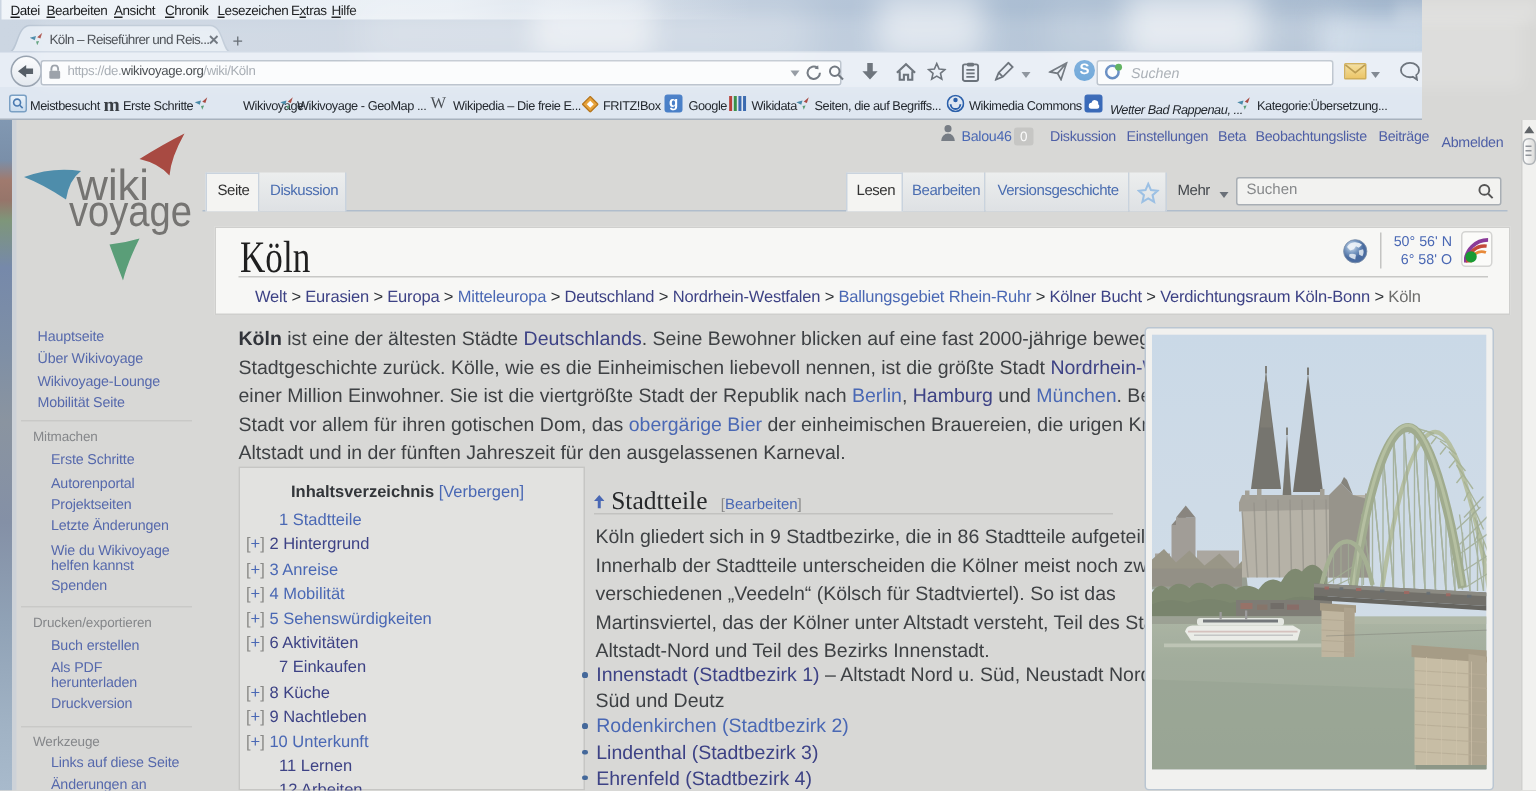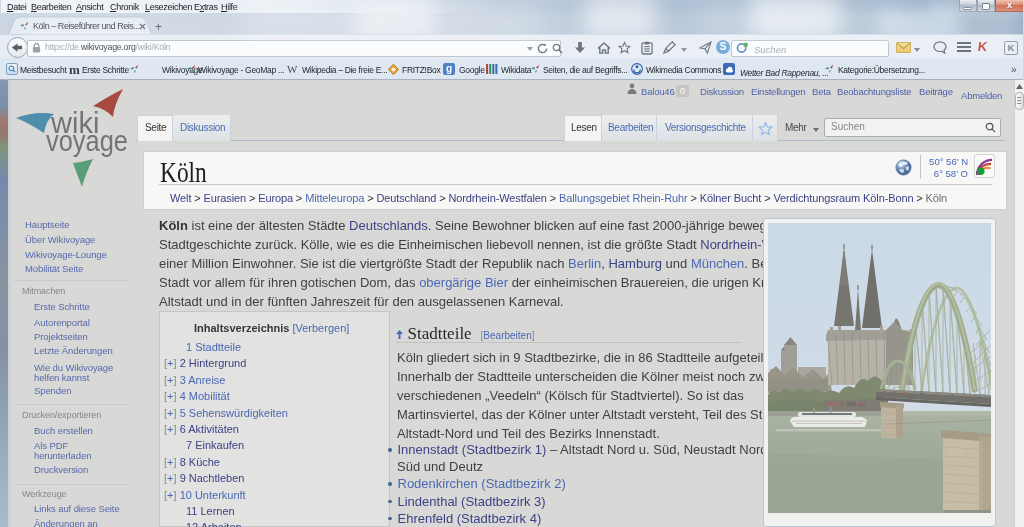--- a/index.html
+++ b/index.html
@@ -14,21 +14,21 @@
   .bu { color:#4a68b4; }
   .bv { color:#3d4285; }
   .body { font-size:13px; line-height:19.1px; color:#3e4144; letter-spacing:0px; }
   .toc { font-size:11px; line-height:16.4px; }
   .ti .tg { color:#8a8a88; }
   .blt { display:inline-block; width:3.5px; height:3.5px; border-radius:50%; background:#44689a; margin-right:6px; vertical-align:2.5px; }
 </style>
 </head>
 <body>
 
-<div class="abs" id="chrome" style="left:0;top:0;width:1023px;height:80px;background:linear-gradient(to right,#ccd6e2 0%,#c6d1df 35%,#b5c5d8 60%,#a5b9cf 80%,#9fb3ca 100%);overflow:hidden;">
+<div class="abs" id="chrome" style="left:0;top:0;width:948px;height:80px;background:linear-gradient(to right,#ccd6e2 0%,#c6d1df 35%,#b5c5d8 60%,#a5b9cf 80%,#9fb3ca 100%);overflow:hidden;">
   <div class="abs" style="left:355px;top:-6px;width:80px;height:46px;background:rgba(255,255,255,0.5);filter:blur(9px);border-radius:8px;"></div>
   <div class="abs" style="left:585px;top:-4px;width:70px;height:44px;background:rgba(255,255,255,0.55);filter:blur(10px);border-radius:8px;"></div>
   <div class="abs" style="left:750px;top:-6px;width:90px;height:48px;background:rgba(255,255,255,0.6);filter:blur(10px);border-radius:8px;"></div>
   <div class="abs" style="left:880px;top:10px;width:80px;height:34px;background:rgba(215,228,242,0.6);filter:blur(8px);"></div>
 
   <div class="abs" style="left:1px;top:0;width:500px;height:13px;background:linear-gradient(to right,rgba(242,246,250,0.95) 0%,rgba(238,243,248,0.85) 60%,rgba(238,243,248,0) 100%);border-radius:0 0 3px 0;"></div>
   <div class="abs menu" style="left:7px;top:2px;"><u>D</u>atei</div>
   <div class="abs menu" style="left:31px;top:2px;"><u>B</u>earbeiten</div>
   <div class="abs menu" style="left:76px;top:2px;"><u>A</u>nsicht</div>
   <div class="abs menu" style="left:110px;top:2px;"><u>C</u>hronik</div>

